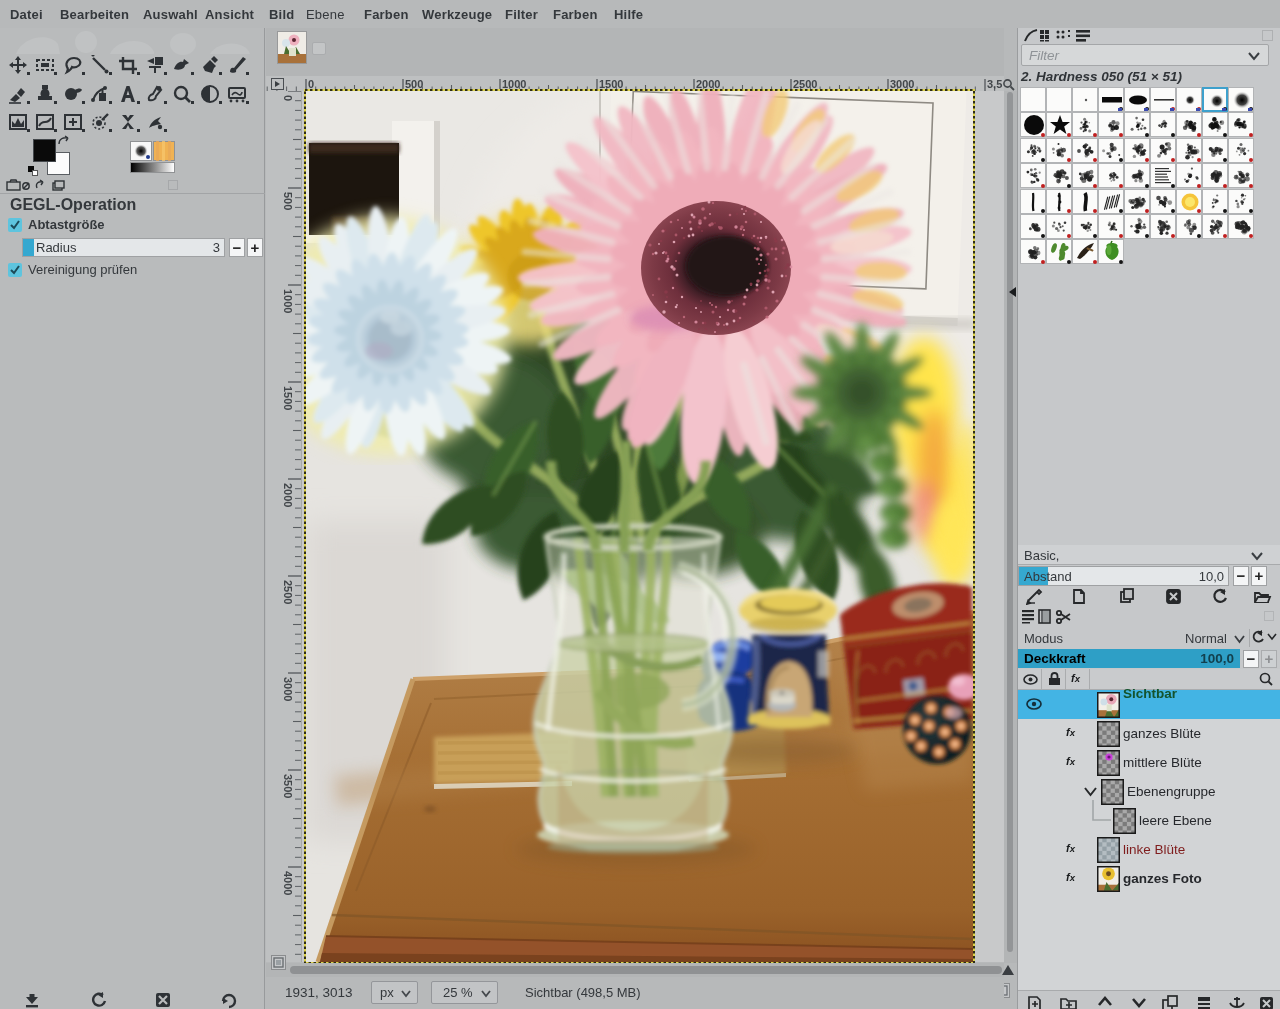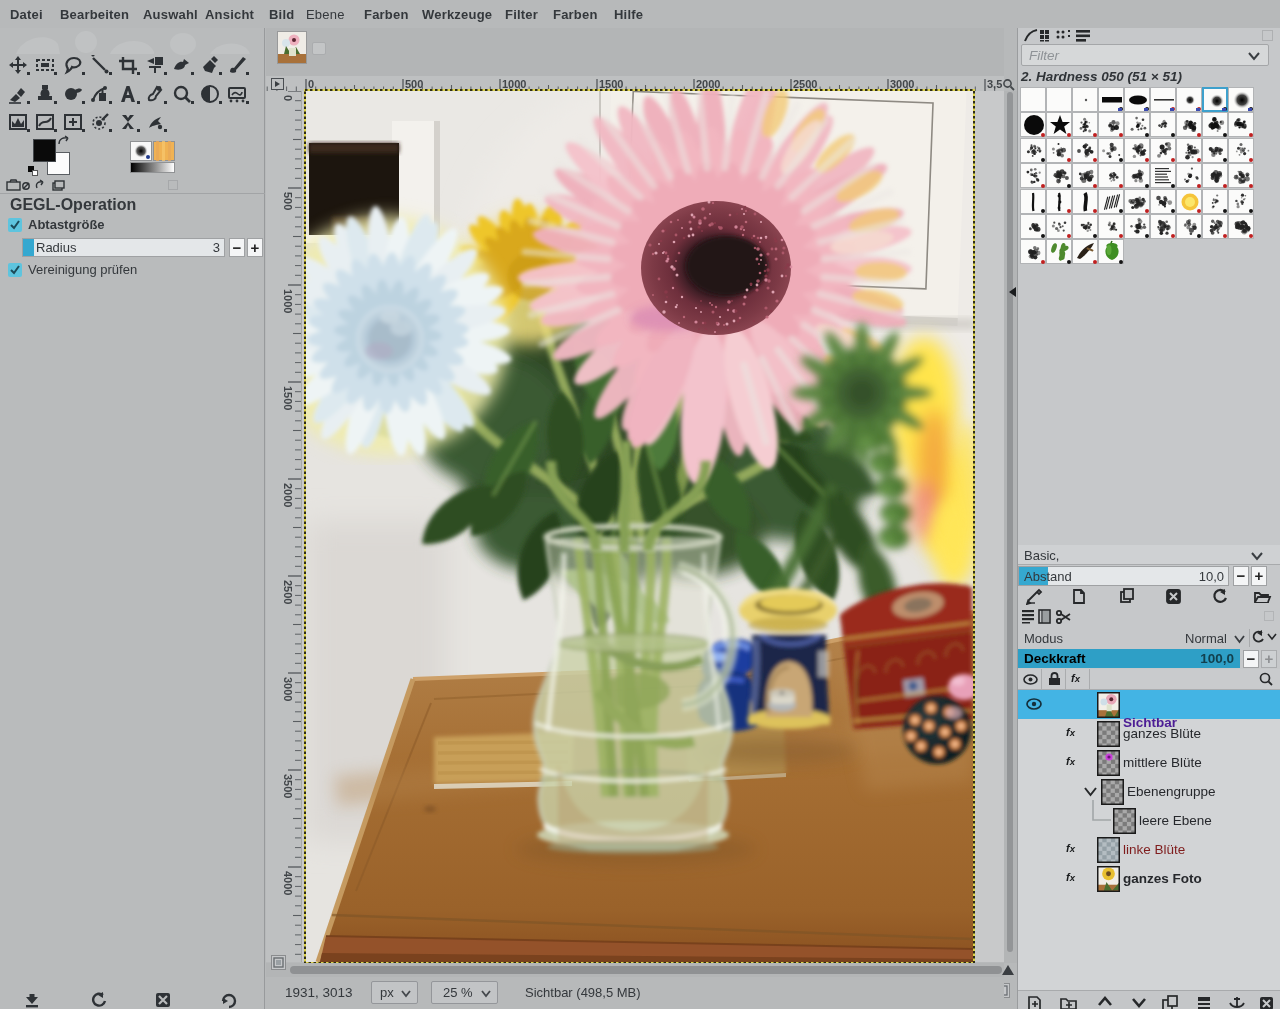--- a/index.html
+++ b/index.html
@@ -2322,21 +2322,21 @@
 <svg style="position:absolute;left:1097px;top:692px" width="23" height="26" xmlns="http://www.w3.org/2000/svg">
     <rect width="100%" height="100%" fill="#f2efe8"></rect>
     <rect y="70%" width="100%" height="30%" fill="#a8713a"></rect>
     <circle cx="62%" cy="28%" r="22%" fill="#e8a8b8"></circle>
     <circle cx="62%" cy="28%" r="8%" fill="#5a2430"></circle>
     <circle cx="30%" cy="38%" r="14%" fill="#cfdfe8"></circle>
     <path d="M30,35 L45,60 L60,38 L70,62 L20,62 Z" fill="#4a6e30" transform="scale(0.38,0.42)"></path>
     <rect x="42%" y="48%" width="22%" height="26%" fill="#dfe3cc"></rect>
     <rect x="0.75" y="0.75" width="21.5" height="24.5" fill="none" stroke="#1a1a1a" stroke-width="1.5"></rect>
   </svg>
-<div class="ab" style="left:1123px;top:715px;font-size:13.5px;font-weight:bold;color:#4c1d95">Sichtbar</div>
+<div class="ab" style="left:1123px;top:686px;font-size:13.5px;font-weight:bold;color:#14532d">Sichtbar</div>
 <div style="position:absolute;left:1066px;top:726px;font:italic bold 11px 'Liberation Sans';color:#1a1c1e">f<span style="font-size:9.5px">x</span></div>
 <svg style="position:absolute;left:1097px;top:721px" width="23" height="26" xmlns="http://www.w3.org/2000/svg">
     <rect width="23" height="26" fill="#a9a9a9"></rect>
     <rect x="1.0" y="5.3" width="4.3" height="4.3" fill="#7b7b7b"></rect>
     <rect x="1.0" y="13.9" width="4.3" height="4.3" fill="#7b7b7b"></rect>
     <rect x="1.0" y="22.5" width="4.3" height="2.5" fill="#7b7b7b"></rect>
     <rect x="5.3" y="1.0" width="4.3" height="4.3" fill="#7b7b7b"></rect>
     <rect x="5.3" y="9.6" width="4.3" height="4.3" fill="#7b7b7b"></rect>
     <rect x="5.3" y="18.2" width="4.3" height="4.3" fill="#7b7b7b"></rect>
     <rect x="9.6" y="5.3" width="4.3" height="4.3" fill="#7b7b7b"></rect>

